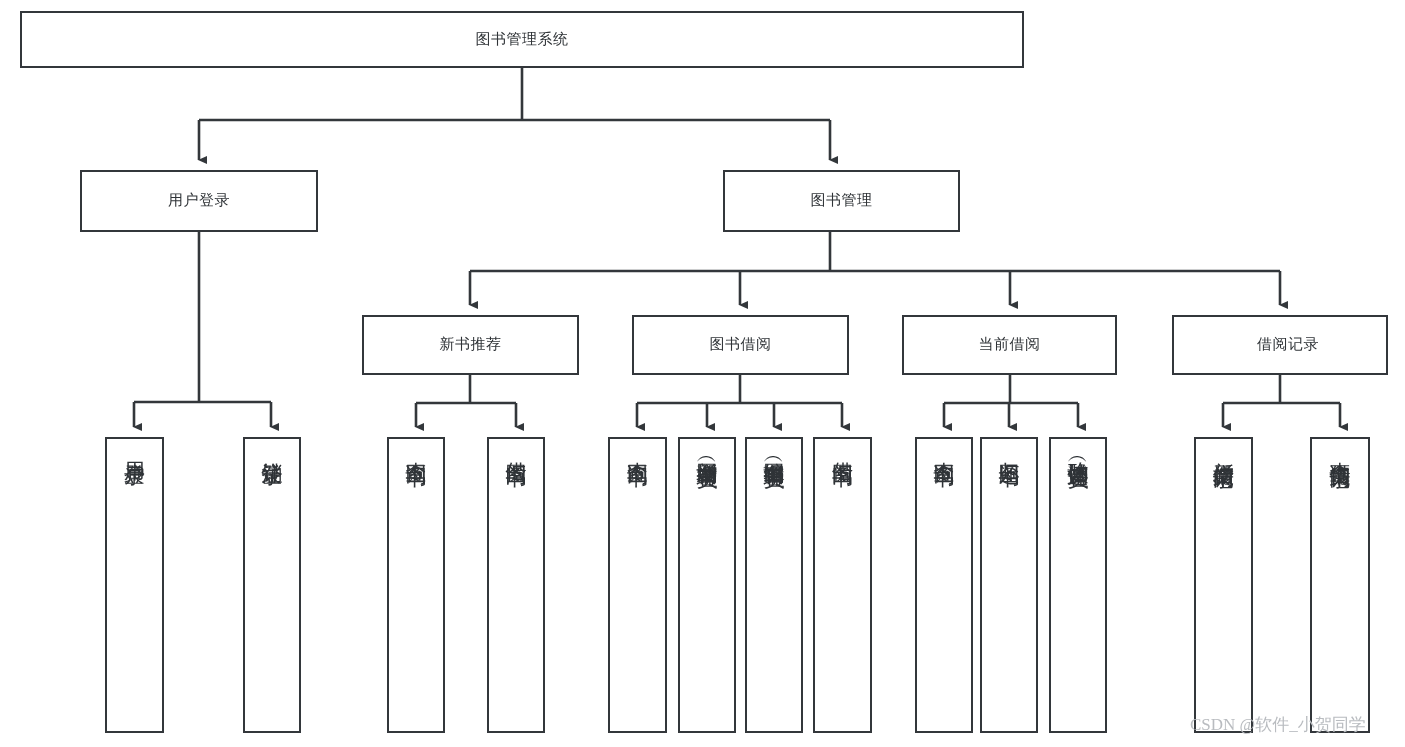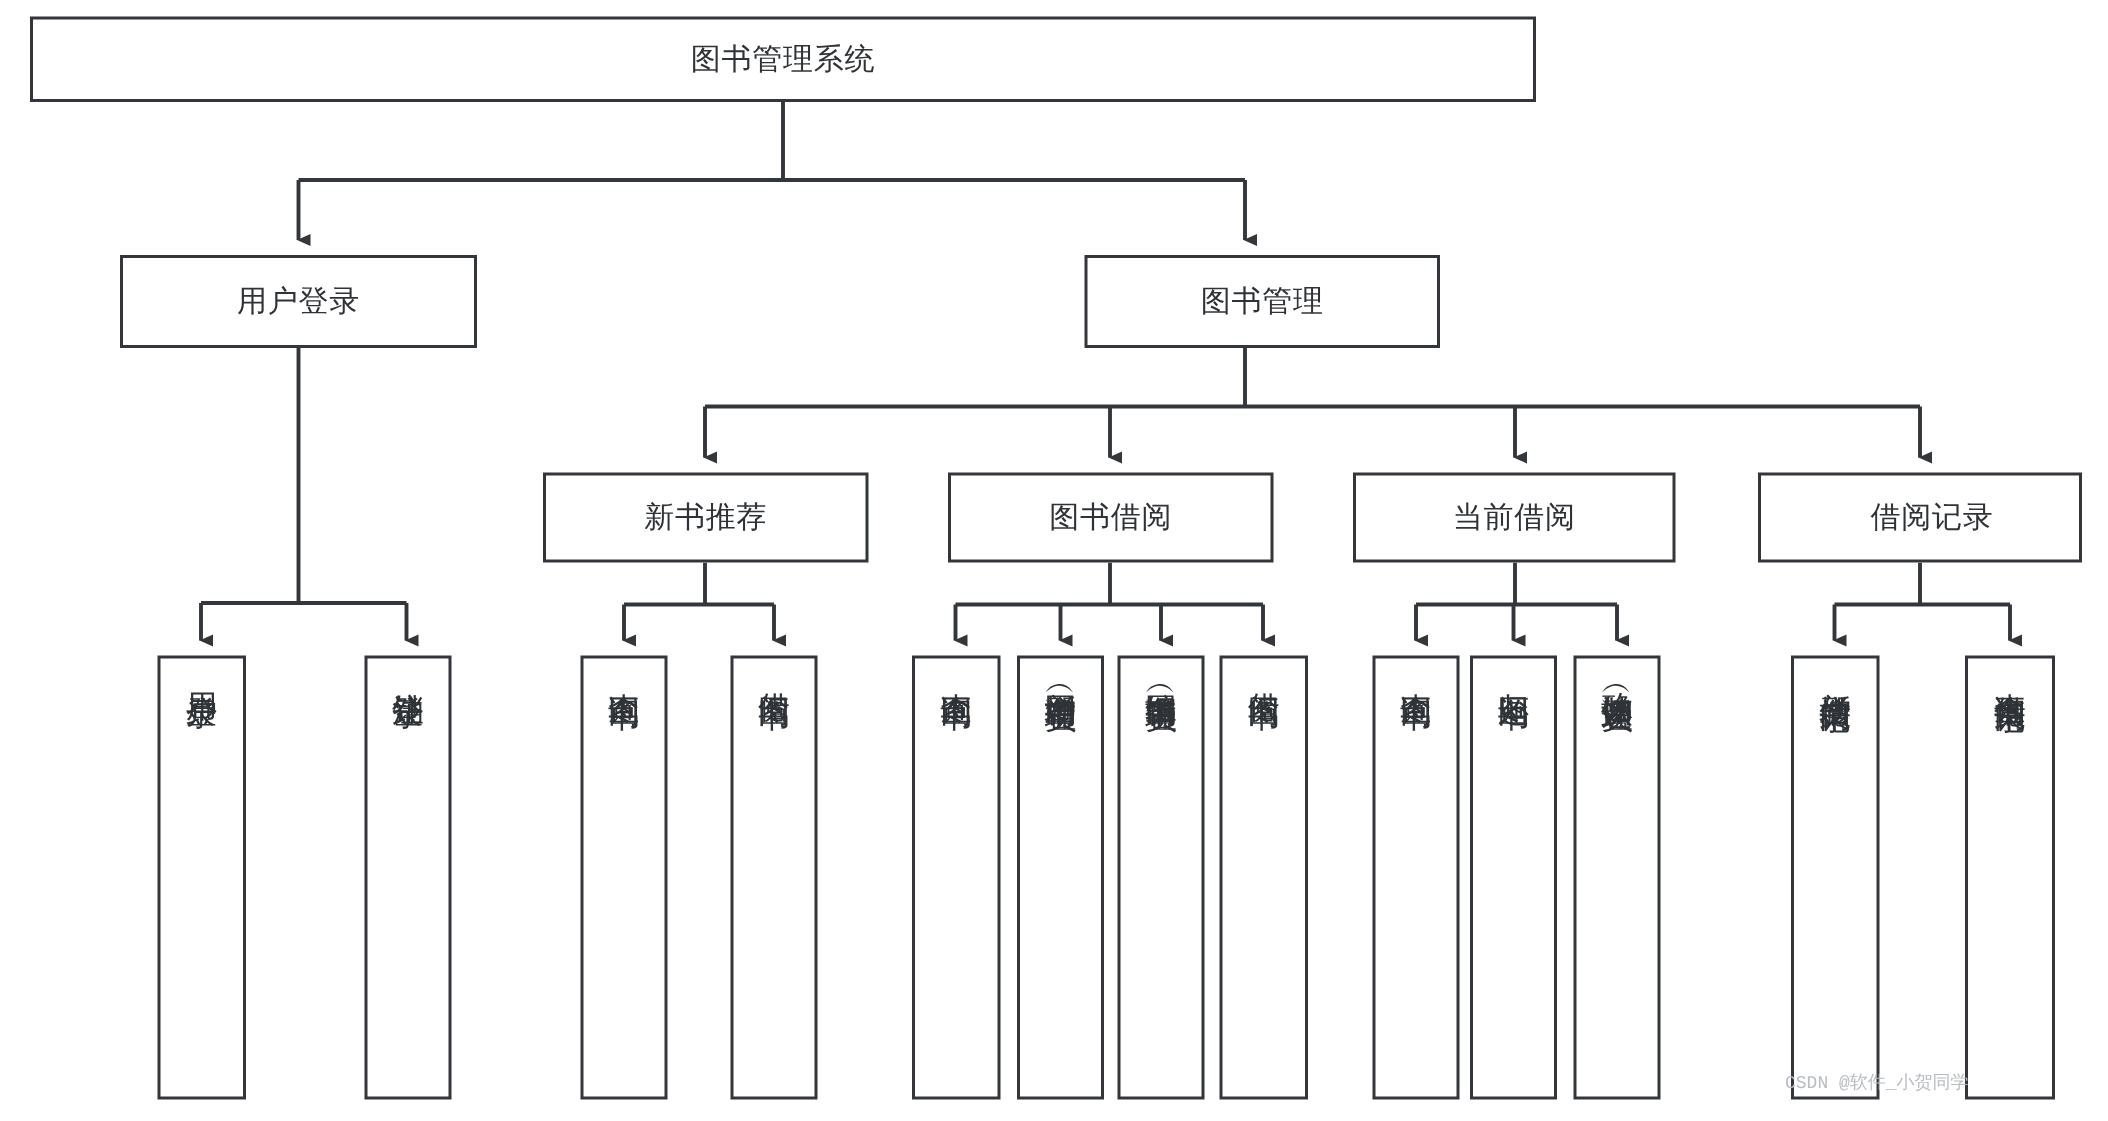--- a/index.html
+++ b/index.html
@@ -34,21 +34,21 @@
     justify-content: center;
     z-index: 2;
   }
   .node .label {
     color: #2f3337;
     line-height: 1.18;
     text-align: center;
     white-space: pre-line;
   }
   .node.horiz .label {
-    font-size: 20px;
+    font-size: 15px;
     letter-spacing: 0.5px;
   }
   .node.vert {
     align-items: flex-start;
     justify-content: center;
     padding-top: 6px;
   }
   .node.vert .label {
     writing-mode: vertical-rl;
     text-orientation: upright;
@@ -56,25 +56,25 @@
     letter-spacing: 1.5px;
     line-height: 1.05;
   }
   .node.vert.tall .label {
     letter-spacing: 1px;
   }
   #watermark {
     position: absolute;
     left: 1190px;
     top: 713px;
-    font-size: 12px;
+    font-size: 17px;
     color: #b9bcc0;
     z-index: 3;
     white-space: nowrap;
-    font-family: Liberation Mono, monospace;
+    font-family: Liberation Serif, serif;
     text-align: center;
   }
 </style>
 </head>
 <body>
 
 <div id="canvas">
 
   <svg id="edges" viewBox="0 0 1405 747" xmlns="http://www.w3.org/2000/svg">
     <defs>

